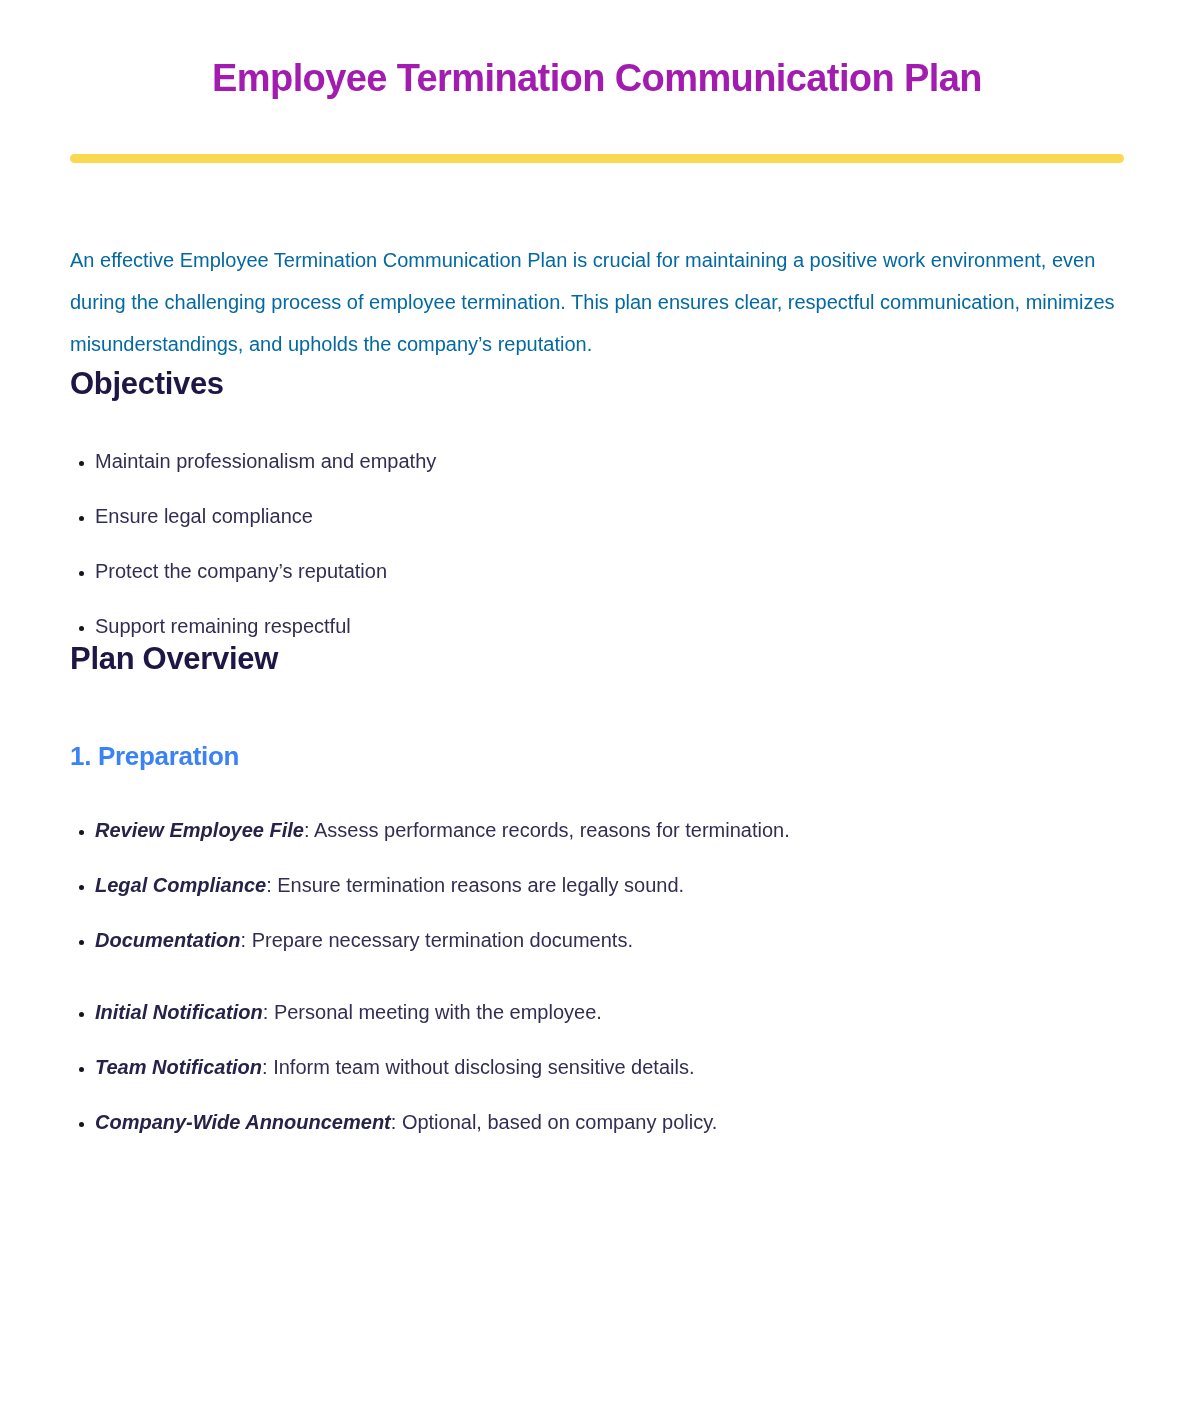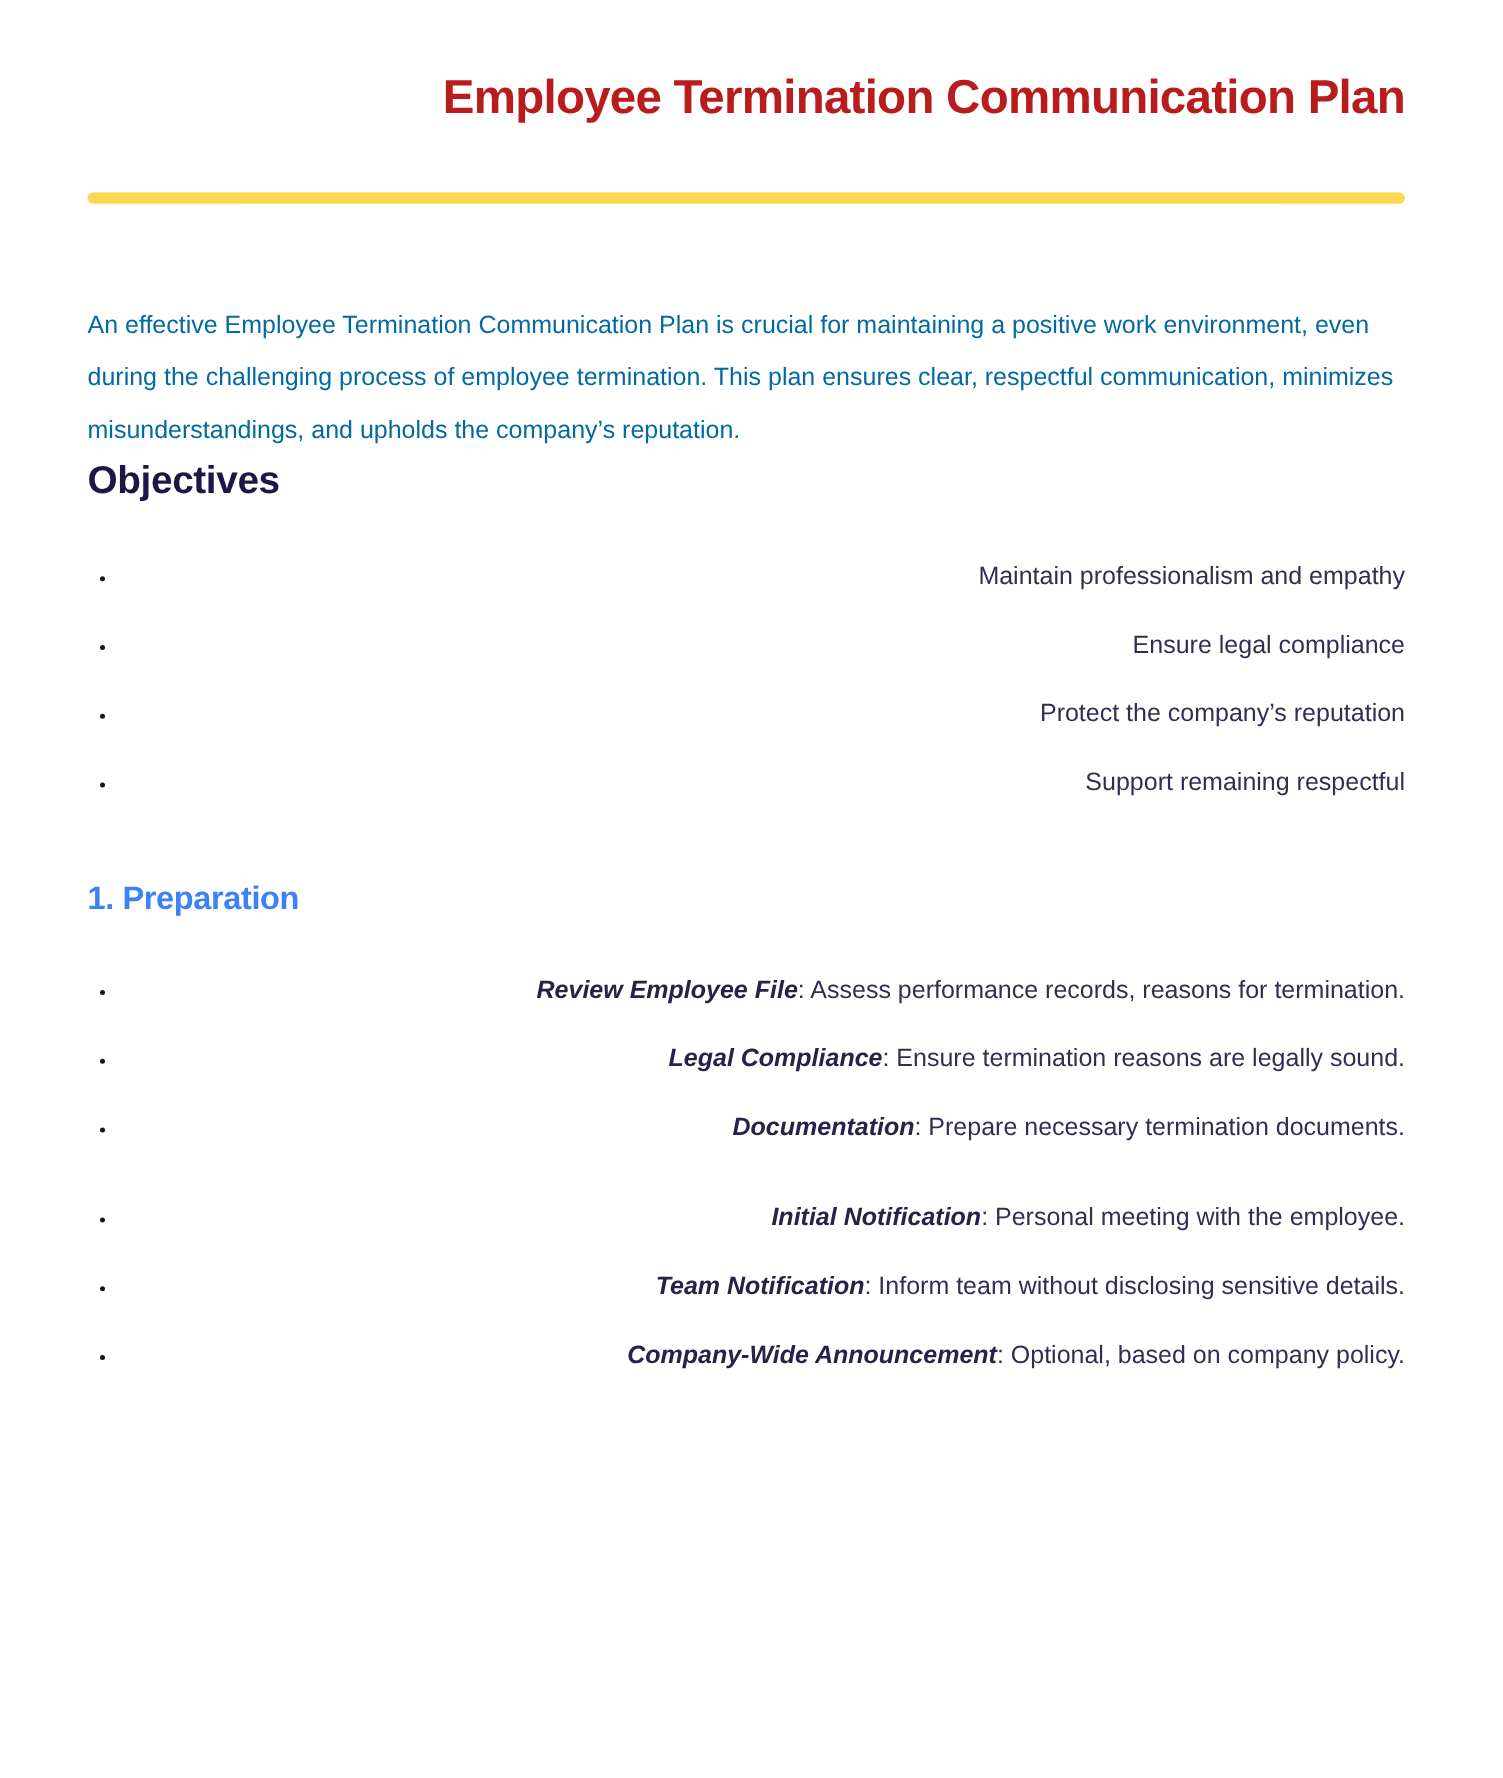--- a/index.html
+++ b/index.html
@@ -8,25 +8,25 @@
     width: 1202px;
     height: 1422px;
     overflow: hidden;
     font-family: "Liberation Sans", "DejaVu Sans", sans-serif;
     color: #322e52;
   }
   .page {
     padding: 56px 78px 0 70px;
   }
   .doc-title {
-    text-align: right;
+    text-align: center;
     font-size: 38px;
     line-height: 44px;
     font-weight: 700;
-    color: #b91c1c;
+    color: #a21caf;
     letter-spacing: -0.6px;
   }
   .divider {
     height: 9px;
     background: #fbd84f;
     border-radius: 5px;
     margin-top: 54px;
   }
   .intro {
     margin-top: 76px;
@@ -52,21 +52,20 @@
   ul.bullet-list {
     margin-top: 44px;
     padding-left: 25px;
     list-style: disc outside;
   }
   ul.bullet-list li {
     font-size: 20px;
     line-height: 28px;
     margin-bottom: 27px;
     color: #322e52;
-    text-align: right;
   }
   ul.bullet-list li:last-child { margin-bottom: 0; }
   ul.bullet-list li::marker {
     color: #17141f;
     font-size: 15px;
   }
   strong.lead {
     font-weight: 700;
     color: #262248;
     font-style: italic;
@@ -85,20 +84,21 @@
 
   <h2 class="section-heading">Objectives</h2>
 
   <ul class="bullet-list">
     <li>Maintain professionalism and empathy</li>
     <li>Ensure legal compliance</li>
     <li>Protect the company’s reputation</li>
     <li>Support remaining respectful</li>
   </ul>
 
+  <h2 class="section-heading">Plan Overview</h2>
 
   <h3 class="subsection-heading">1. Preparation</h3>
 
   <ul class="bullet-list">
     <li>
       <strong class="lead">Review Employee File</strong><span>: Assess performance records, reasons for termination.</span>
     </li>
     <li>
       <strong class="lead">Legal Compliance</strong><span>: Ensure termination reasons are legally sound.</span>
     </li>

